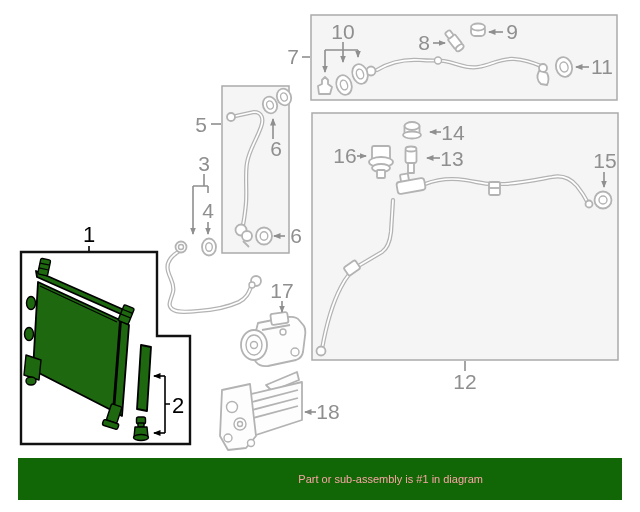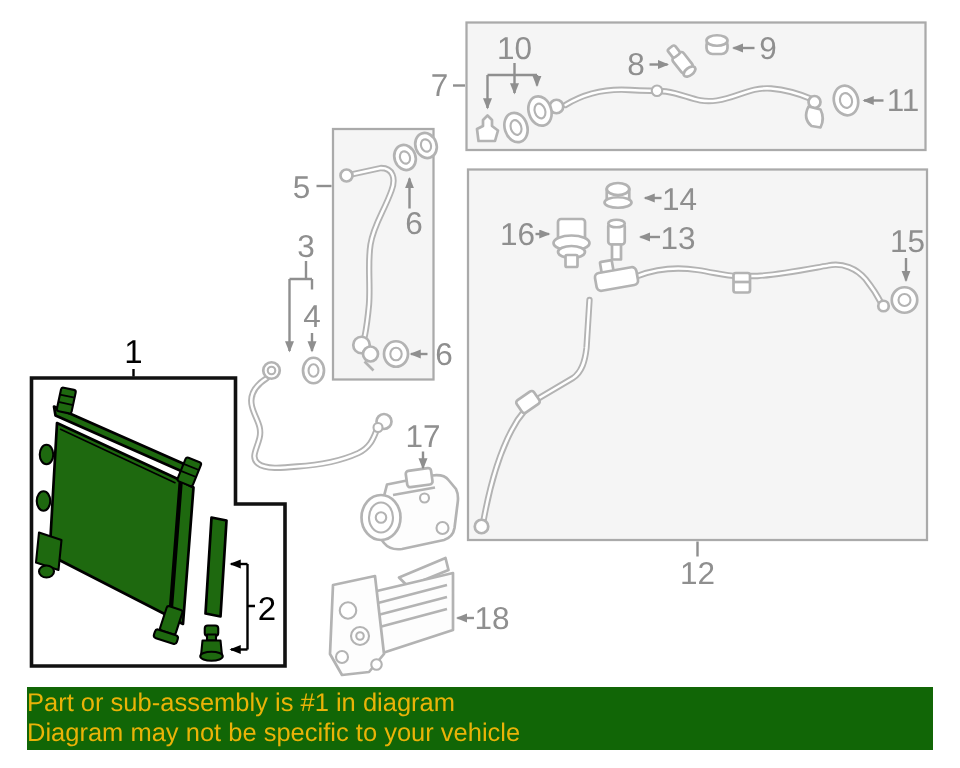--- a/index.html
+++ b/index.html
@@ -16,21 +16,21 @@
   .g2{stroke:#b3b3b3;stroke-width:1.4;fill:#ffffff;}
   .ld{stroke:#8f8f8f;stroke-width:1.6;fill:none;}
   .ldb{stroke:#000000;stroke-width:1.6;fill:none;}
   .grn{fill:#1e690f;stroke:#000000;stroke-width:1.8;stroke-linejoin:round;}
   .grn2{fill:#1e690f;stroke:#000000;stroke-width:1.4;stroke-linejoin:round;}
   .lab{font-size:21px;fill:#8f8f8f;text-anchor:middle;}
   .labk{font-size:22px;fill:#000000;text-anchor:middle;}
   
   .banner{position:absolute;left:18px;top:458px;width:604px;height:42px;background:#116606;
           display:flex;align-items:center;}
-  .banner-inner{width:465px;text-align:left;color:#eab308;font-size:17px;line-height:20px;}
+  .banner-inner{width:465px;text-align:right;color:#fca5a5;font-size:11px;line-height:20px;}
 </style>
 </head>
 <body>
 
 <div class="stage">
 <svg width="640" height="512" viewBox="0 0 640 512">
   <defs>
     <marker id="mg" markerWidth="9" markerHeight="8" refX="6.5" refY="3" orient="auto" markerUnits="userSpaceOnUse">
       <path d="M0,0 L7.5,3 L0,6 Z" fill="#8f8f8f"></path>
     </marker>
@@ -258,16 +258,15 @@
     <text class="lab" x="605" y="168">15</text>
     <text class="lab" x="345" y="163">16</text>
     <text class="lab" x="282" y="298">17</text>
     <text class="lab" x="328" y="419">18</text>
   </g>
 </svg>
 
 <div class="banner">
   <div class="banner-inner">
     <div>Part or sub-assembly is #1 in diagram</div>
-    <div>Diagram may not be specific to your vehicle</div>
   </div>
 </div>
 </div>
 
 </body></html>

